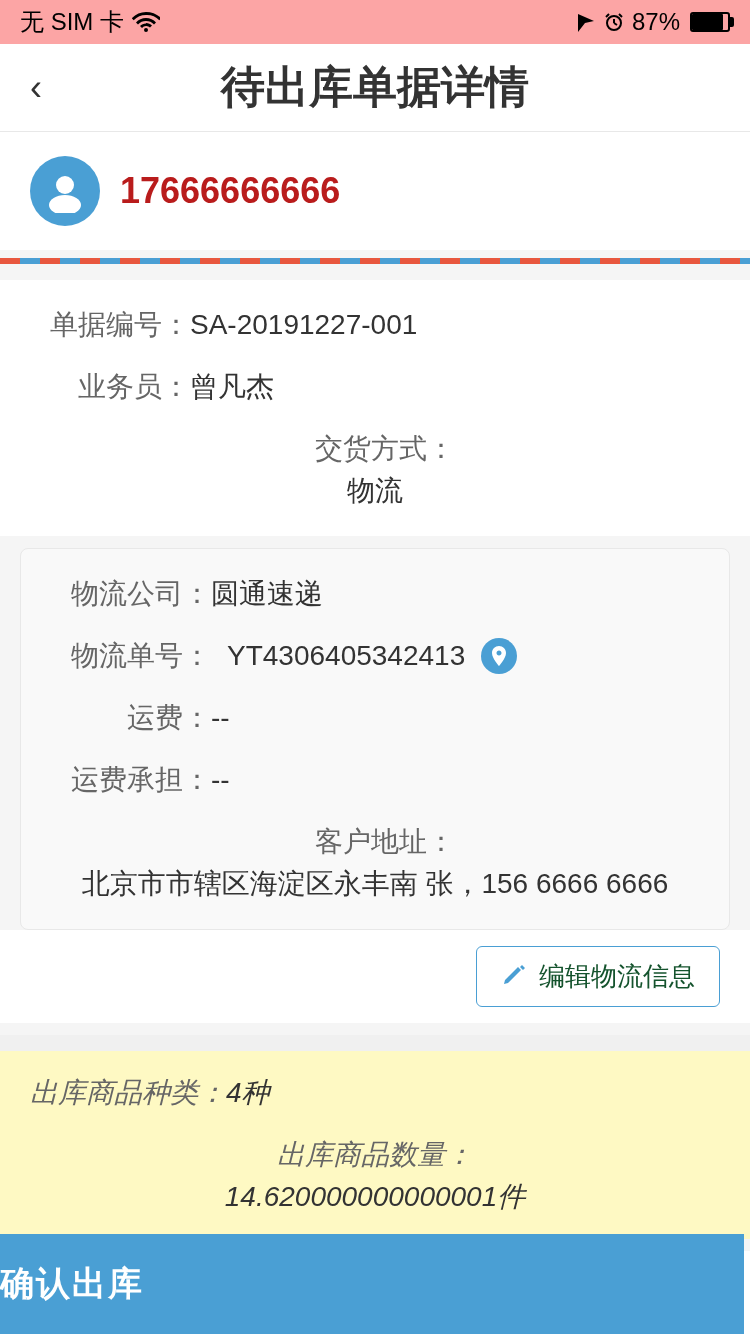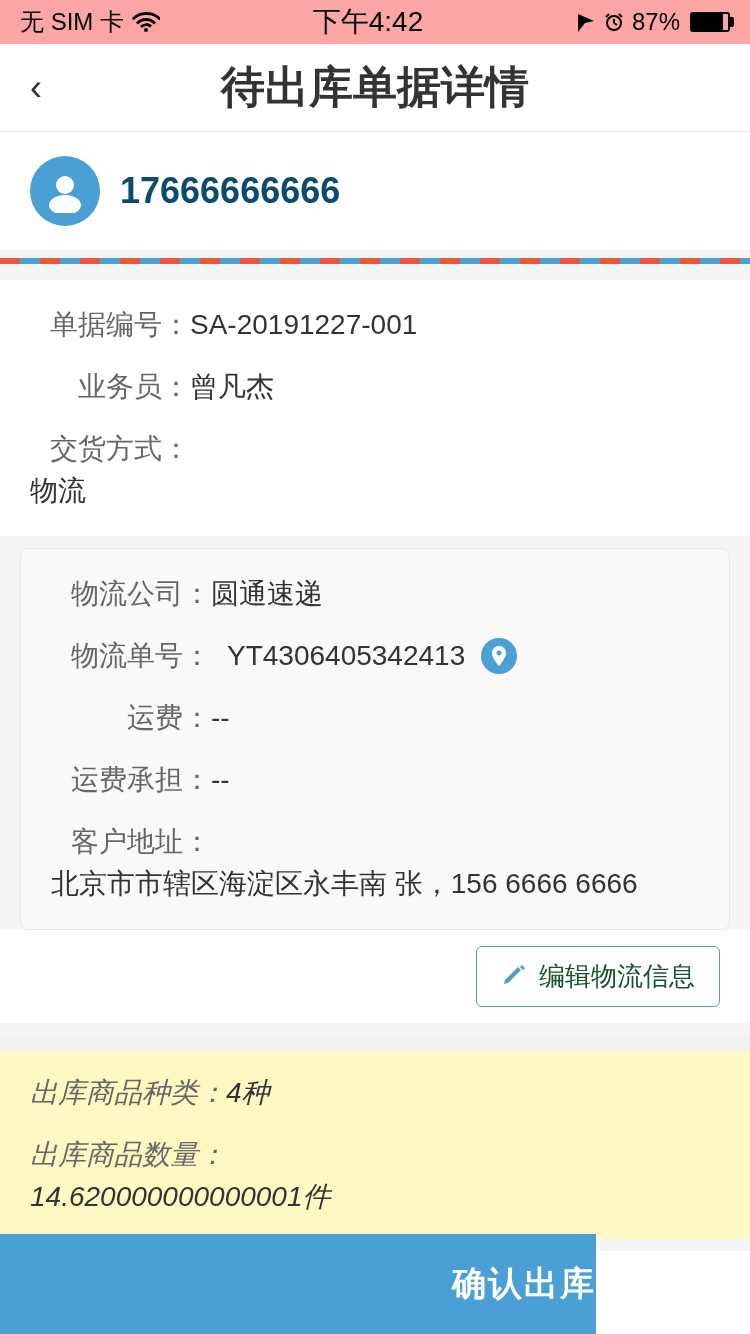--- a/index.html
+++ b/index.html
@@ -117,21 +117,21 @@
       flex-shrink: 0;
     }
     .customer-avatar svg {
       width: 44px;
       height: 44px;
       fill: white;
     }
     .customer-phone {
       font-size: 36px;
       font-weight: 600;
-      color: #0c4a6e;
+      color: #b91c1c;
     }
 
     
     .dashed-separator {
       width: 100%;
       height: 6px;
       background: repeating-linear-gradient(
         90deg,
         #e8573e 0px,
         #e8573e 20px,
@@ -142,21 +142,21 @@
     }
 
     
     .info-section {
       background: #fff;
       padding: 24px 30px;
       margin-bottom: 12px;
     }
     .info-row {
       display: flex;
-      align-items: flex-start;
+      align-items: center;
       margin-bottom: 20px;
       font-size: 28px;
       line-height: 1.5;
     }
     .info-row:last-child {
       margin-bottom: 0;
       flex-direction: column;
     }
     .info-label {
       color: #666;
@@ -268,46 +268,45 @@
       width: 28px;
       height: 28px;
       fill: #4a9fd4;
     }
 
     
     .bottom-action {
       position: fixed;
       bottom: 0;
       left: 0;
-      width: 596px;
+      width: 744px;
       height: 100px;
       background: #4a9fd4;
       display: flex;
       align-items: center;
-      justify-content: flex-end;
+      justify-content: flex-start;
       cursor: pointer;
     }
     .btn-confirm {
       font-size: 34px;
       font-weight: 600;
       color: #fff;
       letter-spacing: 2px;
     }
   </style>
 </head>
 <body>
 
 <div class="status-bar">
   <div class="status-bar-left">
     <span>无 SIM 卡</span>
     <svg width="28" height="20" viewBox="0 0 28 20">
       <path d="M14 16a2 2 0 110 4 2 2 0 010-4zm0-5c2.4 0 4.5 1 6 2.6l-2 2A5 5 0 0014 14a5 5 0 00-4 2l-2-2c1.5-1.6 3.6-2.6 6-2.6zm0-5c4 0 7.5 1.7 10 4.4l-2 2A11 11 0 0014 9a11 11 0 00-8 3.4l-2-2C6.5 7.7 10 6 14 6zm0-6C20 0 25.4 2.4 29.3 6.3l-2 2A17 17 0 0014 3 17 17 0 001.7 8.3l-2-2C3.6 2.4 8.5 0 14 0z" fill="#000"></path>
     </svg>
   </div>
-  <div class="status-bar-center">下午4:42</div>
   <div class="status-bar-right">
     <svg width="20" height="20" viewBox="0 0 20 20">
       <path d="M2 2l16 7-9 2-7 9z" fill="#000"></path>
     </svg>
     <svg width="20" height="20" viewBox="0 0 20 20">
       <circle cx="10" cy="11" r="7" stroke="#000" stroke-width="2" fill="none"></circle>
       <line x1="10" y1="7" x2="10" y2="11" stroke="#000" stroke-width="2"></line>
       <line x1="10" y1="11" x2="13" y2="13" stroke="#000" stroke-width="2"></line>
       <line x1="2" y1="5" x2="5" y2="2" stroke="#000" stroke-width="2"></line>
       <line x1="18" y1="5" x2="15" y2="2" stroke="#000" stroke-width="2"></line>

